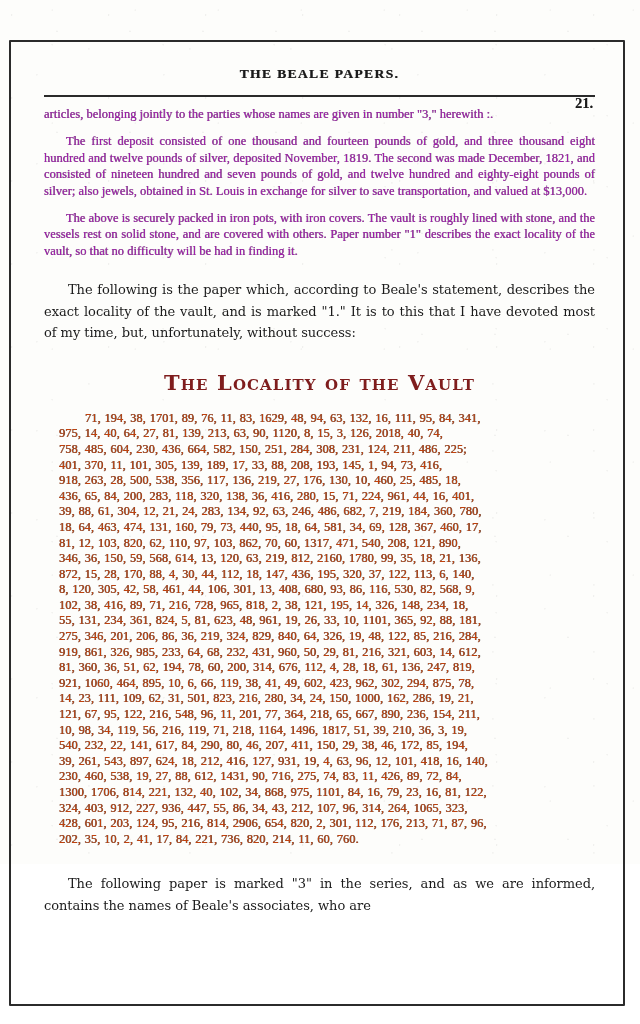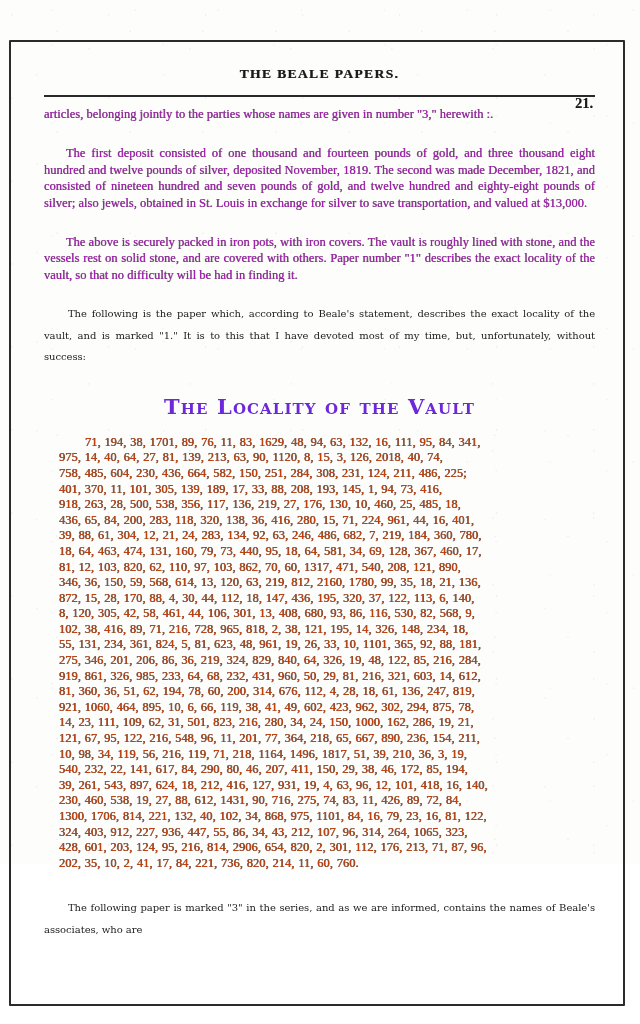--- a/index.html
+++ b/index.html
@@ -101,44 +101,44 @@
     font-family: "Liberation Serif", serif;
     font-size: 12.4px;
     line-height: 16.4px;
     color: #a21caf;
     text-align: justify;
     text-shadow: 0.35px 0 0 rgba(25,25,25,0.5), -0.3px 0.2px 0 rgba(25,25,25,0.28);
     letter-spacing: 0.05px;
   }
   .par-continued { margin-top: 9px; }
   .par-indent { text-indent: 22px; }
-  .par-gap { margin-top: 23px; }
+  .par-gap { margin-top: 11px; }
 
   
   .editor-par {
     margin: 0;
     font-family: "DejaVu Serif", serif;
-    font-size: 10px;
+    font-size: 13px;
     line-height: 21.5px;
     color: #1b1b1b;
     text-align: justify;
     text-indent: 24px;
     letter-spacing: -0.05px;
   }
   .editor-gap-top { margin-top: 20px; }
   .editor-bottom { margin-top: 26px; }
 
   
   .vault-heading {
     margin: 26px 0 14px 0;
     text-align: center;
     font-family: "DejaVu Serif", serif;
     font-size: 21px;
     line-height: 26px;
-    color: #6d28d9;
+    color: #7f1d1d;
     font-variant: small-caps;
     letter-spacing: 1.1px;
   }
 
   
   .cipher-block {
     margin: 15px;
     font-family: "Liberation Serif", serif;
     font-size: 12.2px;
     line-height: 15.6px;

